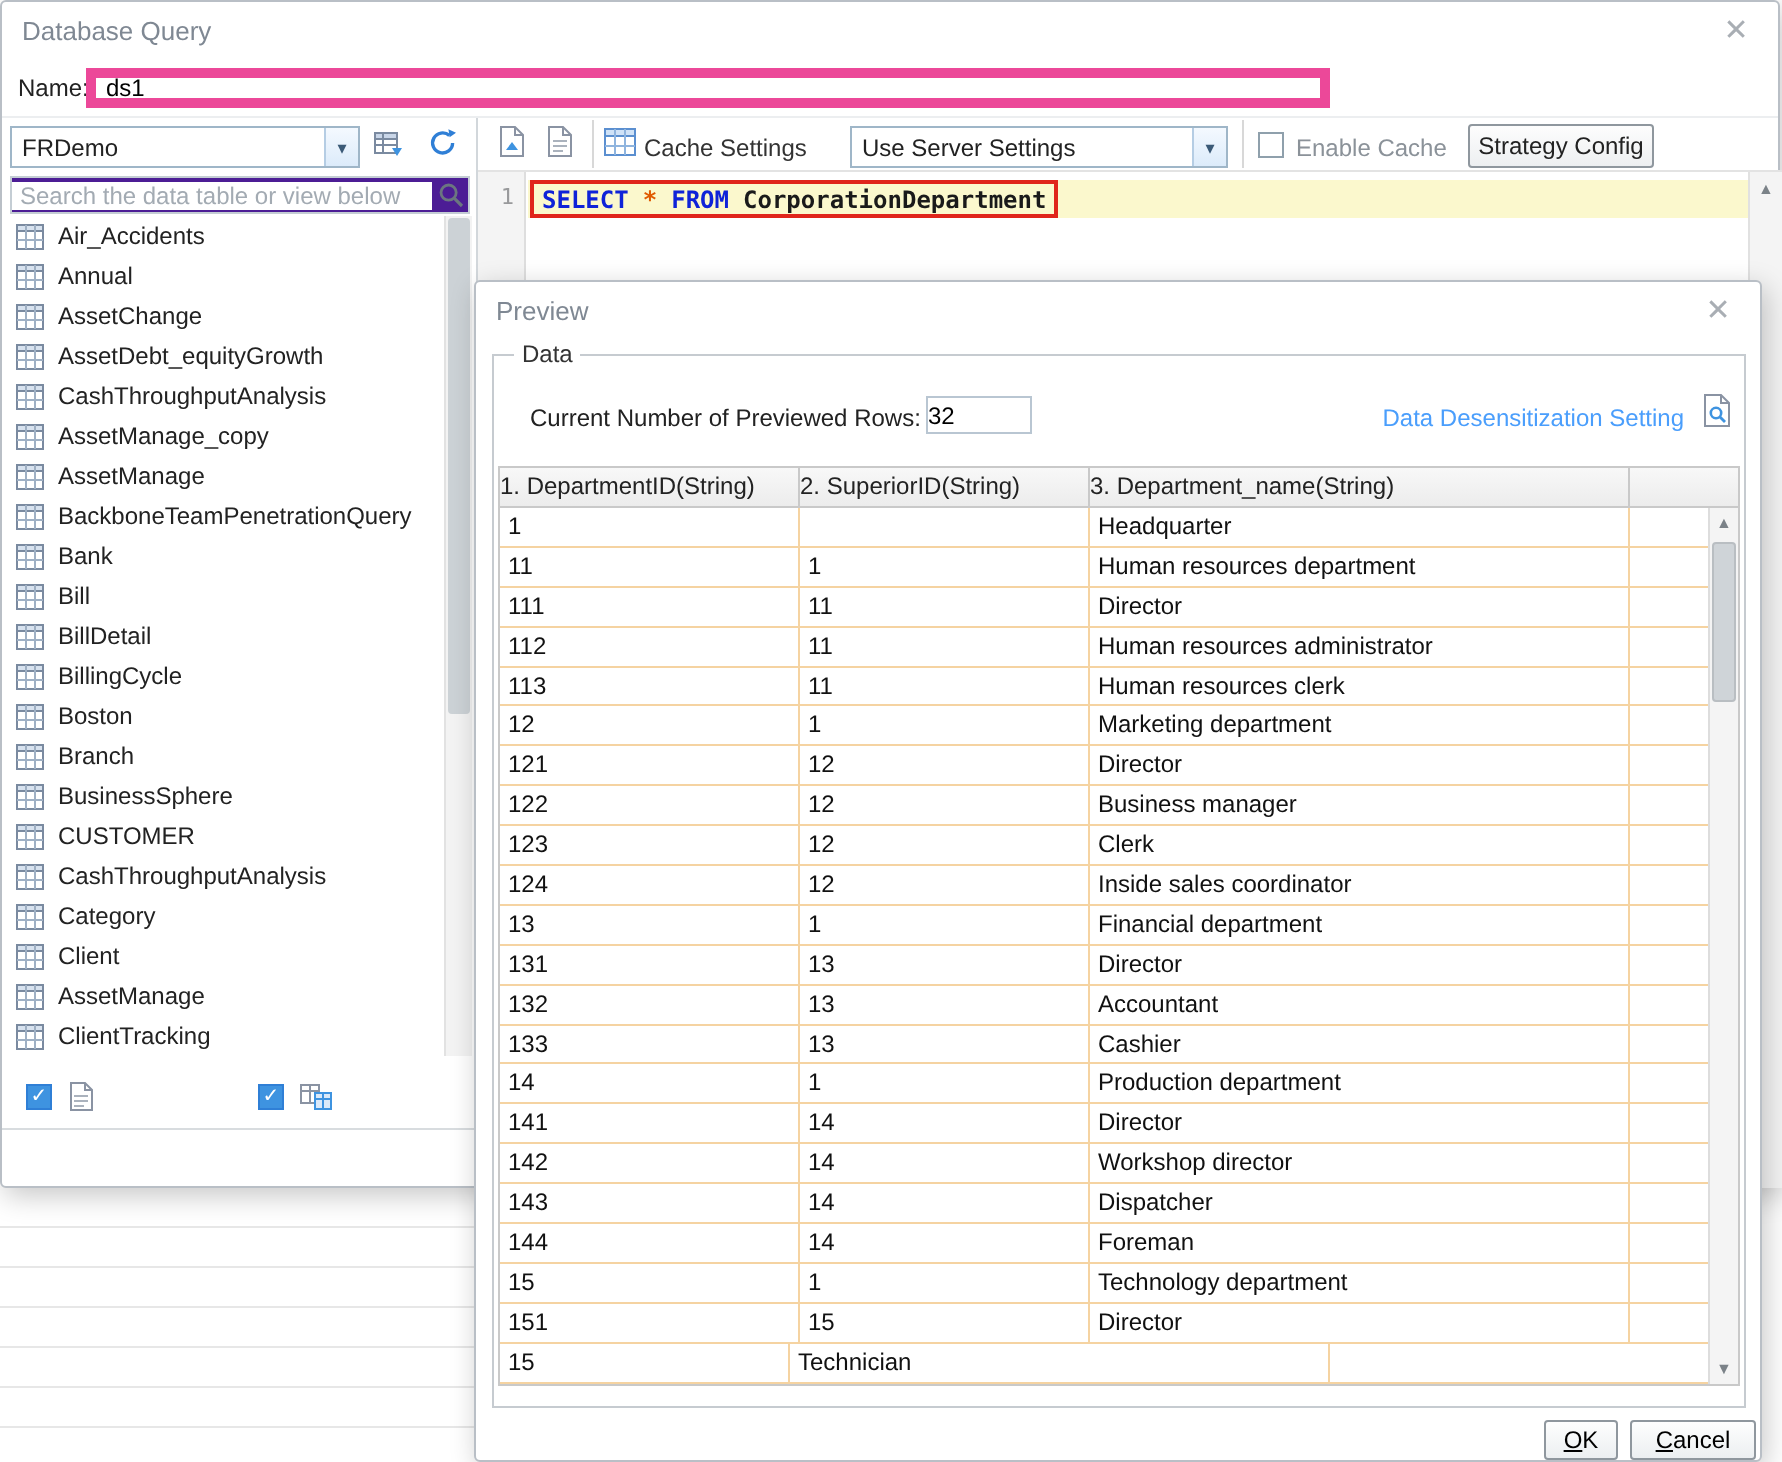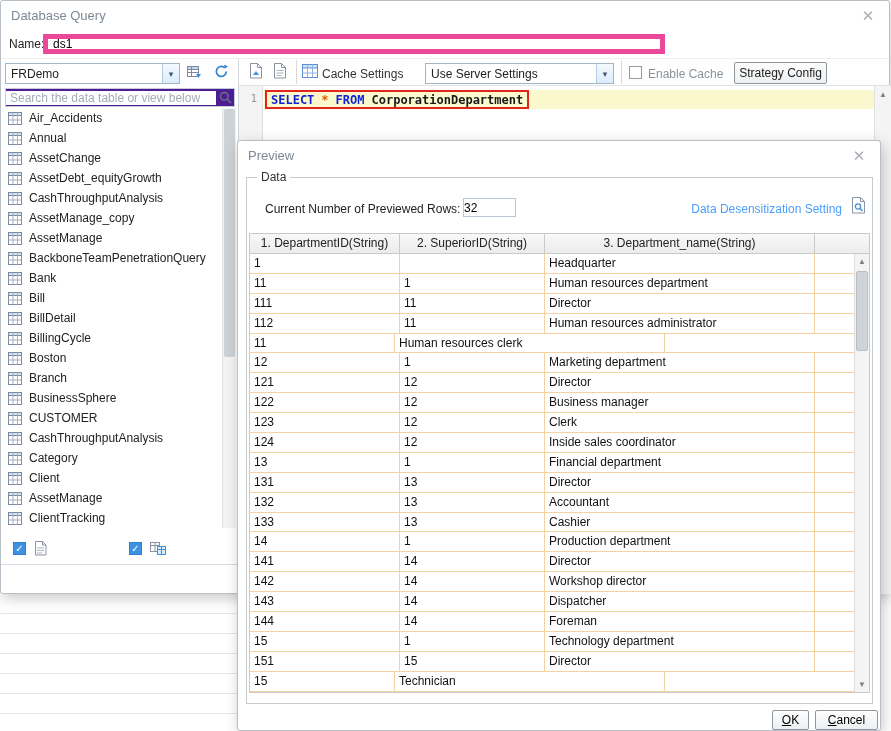--- a/index.html
+++ b/index.html
@@ -90,21 +90,21 @@
   .group-box{position:absolute;left:8px;top:36px;width:627px;height:527px;border:1px solid #c6cbd0}
   .group-label{position:absolute;left:10px;top:-8px;background:#fff;padding:0 4px;color:#333}
   .rows-label{position:absolute;left:18px;top:24px;color:#222}
   .rows-input{position:absolute;left:216px;top:20px;width:53px;height:19px;border:1px solid #b9c6d2;
     padding:0 0;font:12px "Liberation Sans",sans-serif}
   .desens-link{position:absolute;right:30px;top:24px;color:#4a9efc;cursor:pointer}
   .desens-icon{position:absolute;right:6px;top:19px;cursor:pointer}
 
   .pv-table{position:absolute;left:2px;top:55px;width:621px;height:460px;border:1px solid #c9c9c9;background:#fff}
   .pv-header{display:flex;height:20px;background:linear-gradient(#f8f8f8,#ececec);border-bottom:1px solid #c9c9c9}
-  .pv-th{border-right:1px solid #c9c9c9;font-size:12px;color:#222;text-align:center;line-height:19px;
+  .pv-th{border-right:1px solid #c9c9c9;font-size:12px;color:#222;text-align:left;line-height:19px;
     overflow:hidden;white-space:nowrap}
   .pv-th.c1{width:150px}.pv-th.c2{width:145px}.pv-th.c3{width:270px}.pv-th.filler{width:54px;border-right:0}
   .pv-body{position:relative;height:438px;overflow:hidden}
   .pv-row{display:flex;height:19.9px;border-bottom:1px solid #f5d3a1}
   .pv-td{border-right:1px solid #f5d3a1;padding-left:4px;line-height:19px;overflow:hidden;white-space:nowrap;color:#111}
   .pv-td.c1{width:150px}.pv-td.c2{width:145px}.pv-td.c3{width:270px}
   .pv-td.filler{width:39px;border-right:0}
   .pv-scroll{position:absolute;right:0;top:0;width:15px;height:438px;background:#f4f4f4;border-left:1px solid #ddd}
   .pv-scroll .sc-btn{position:absolute;left:0;width:14px;height:15px;text-align:center;font-size:8px;color:#7b8288;
     line-height:15px;cursor:pointer}
@@ -559,20 +559,21 @@
               <div class="pv-td c3">Director</div>
               <div class="pv-td filler"></div>
             </div>
               <div class="pv-row">
               <div class="pv-td c1">112</div>
               <div class="pv-td c2">11</div>
               <div class="pv-td c3">Human resources administrator</div>
               <div class="pv-td filler"></div>
             </div>
               <div class="pv-row">
+              <div class="pv-td c1">113</div>
               <div class="pv-td c2">11</div>
               <div class="pv-td c3">Human resources clerk</div>
               <div class="pv-td filler"></div>
             </div>
               <div class="pv-row">
               <div class="pv-td c1">12</div>
               <div class="pv-td c2">1</div>
               <div class="pv-td c3">Marketing department</div>
               <div class="pv-td filler"></div>
             </div>

